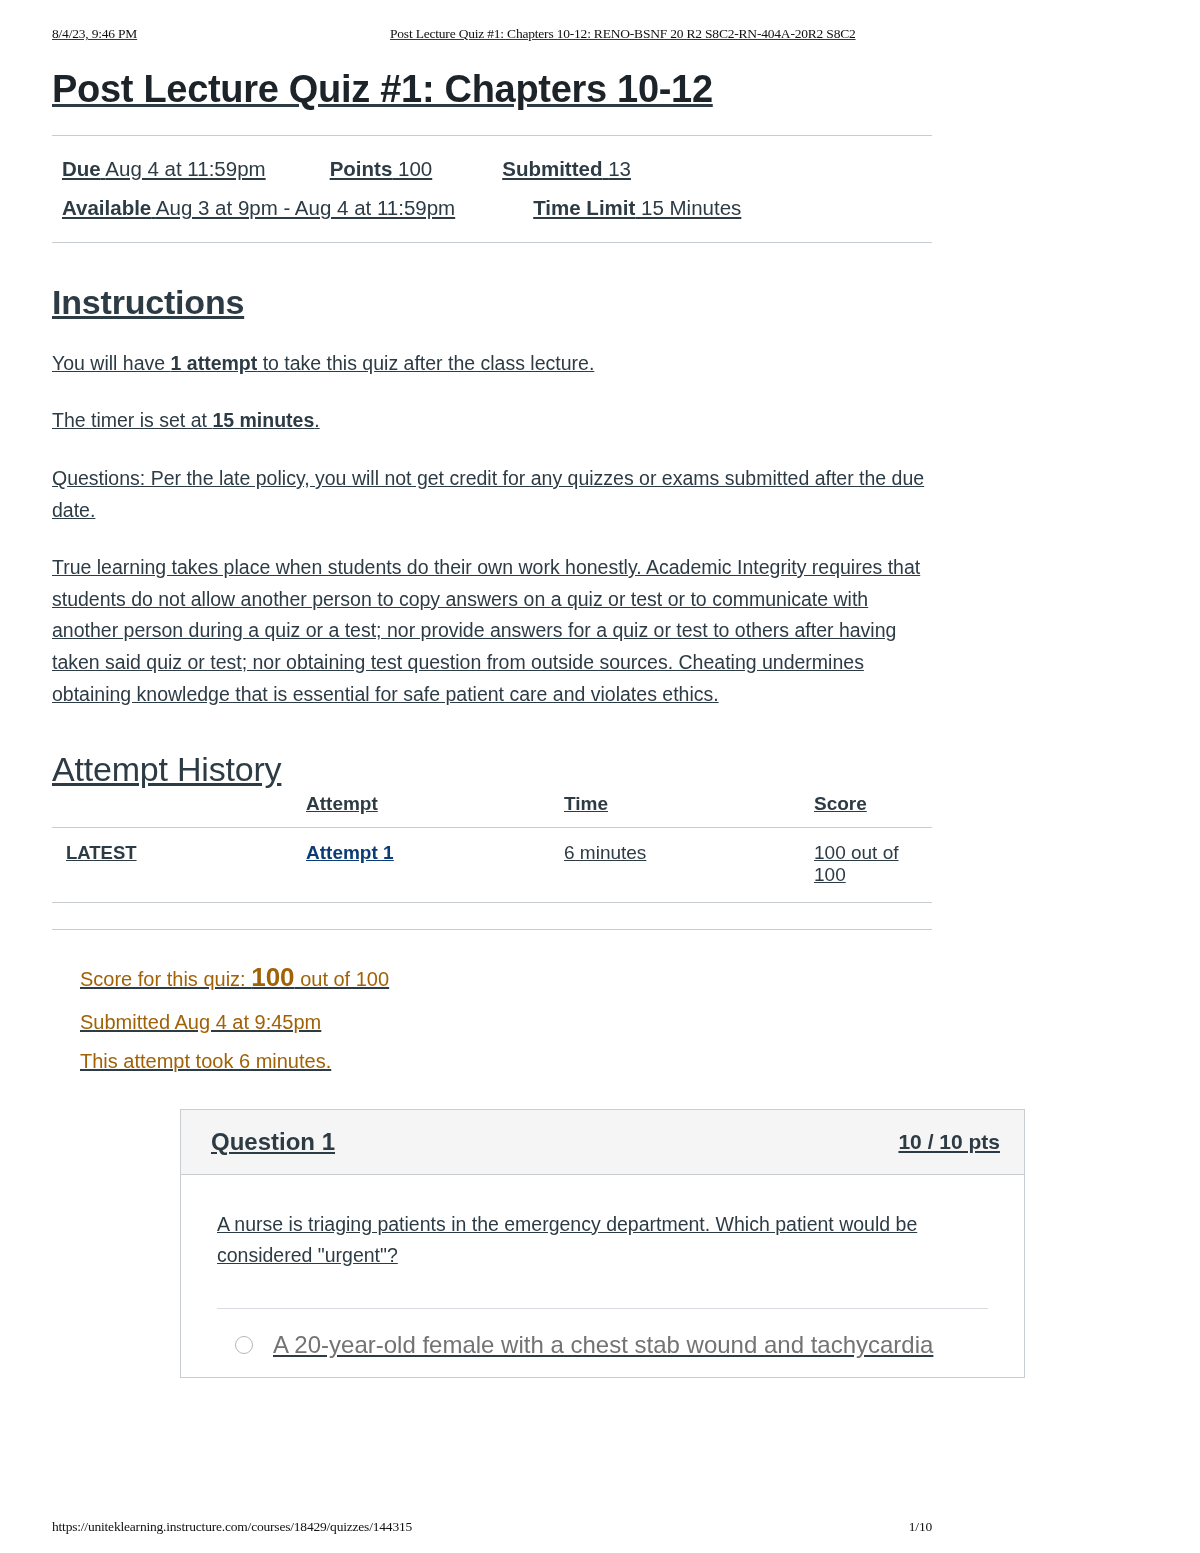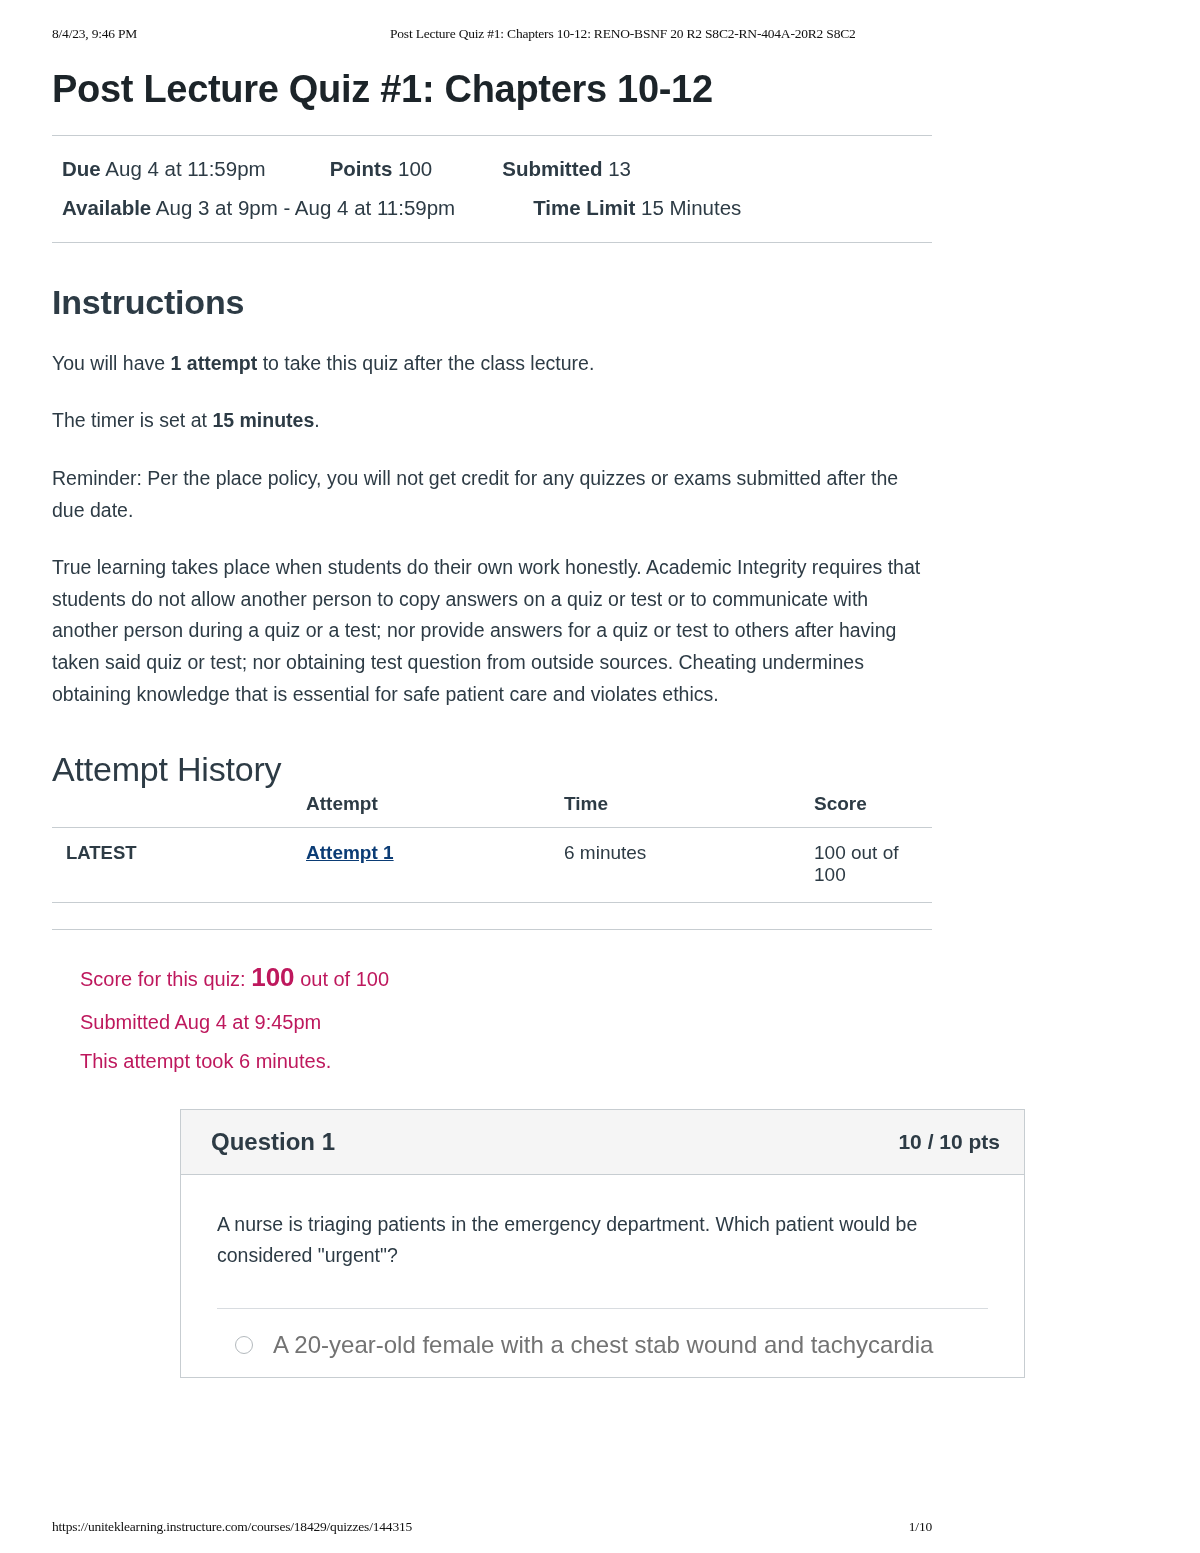--- a/index.html
+++ b/index.html
@@ -14,20 +14,21 @@
     color: #2d3b45;
     position: relative;
     overflow: hidden;
   }
   .page {
     position: relative;
     width: 984px;
     height: 1553px;
     box-sizing: border-box;
     padding: 26px 52px 0 52px;
+    text-decoration: underline;
   }
 
   
   .print-header {
     display: flex;
     align-items: baseline;
     font-family: "Liberation Serif", serif;
     font-size: 13.5px;
     color: #111;
     letter-spacing: -0.2px;
@@ -163,21 +164,21 @@
     font-size: 14px;
     line-height: 19px;
     font-weight: bold;
     color: #cf4a27;
   }
 
   .score-block {
     margin: 22px 0 0 28px;
     font-size: 20px;
     line-height: 1.95;
-    color: #be185d;
+    color: #a16207;
   }
   .score-big {
     font-size: 26px;
     font-weight: bold;
   }
 
   
   .question-card {
     margin: 28px 6px 0 128px;
     width: 845px;
@@ -296,21 +297,21 @@
   <h2 class="section-title bold">Instructions</h2>
 
   <p class="para">
     <span>You will have </span><b>1 attempt</b><span> to take this quiz after the class lecture.</span>
   </p>
 
   <p class="para">
     <span>The timer is set at </span><b>15 minutes</b><span>.</span>
   </p>
 
-  <p class="para">Reminder:  Per the place policy, you will not get credit for any quizzes or exams submitted after the due date.</p>
+  <p class="para">Questions:  Per the late policy, you will not get credit for any quizzes or exams submitted after the due date.</p>
 
   <p class="para">True learning takes place when students do their own work honestly. Academic Integrity requires that students do not allow another person to copy answers on a quiz or test or to communicate with another person during a quiz or a test; nor provide answers for a quiz or test to others after having taken said quiz or test; nor obtaining test question from outside sources. Cheating undermines obtaining knowledge that is essential for safe patient care and violates ethics.</p>
 
   <div class="attempt-wrap">
     <h2 class="section-title">Attempt History</h2>
 
     <table class="attempts">
       <thead>
         <tr>
           <th class="col-kept"></th>

